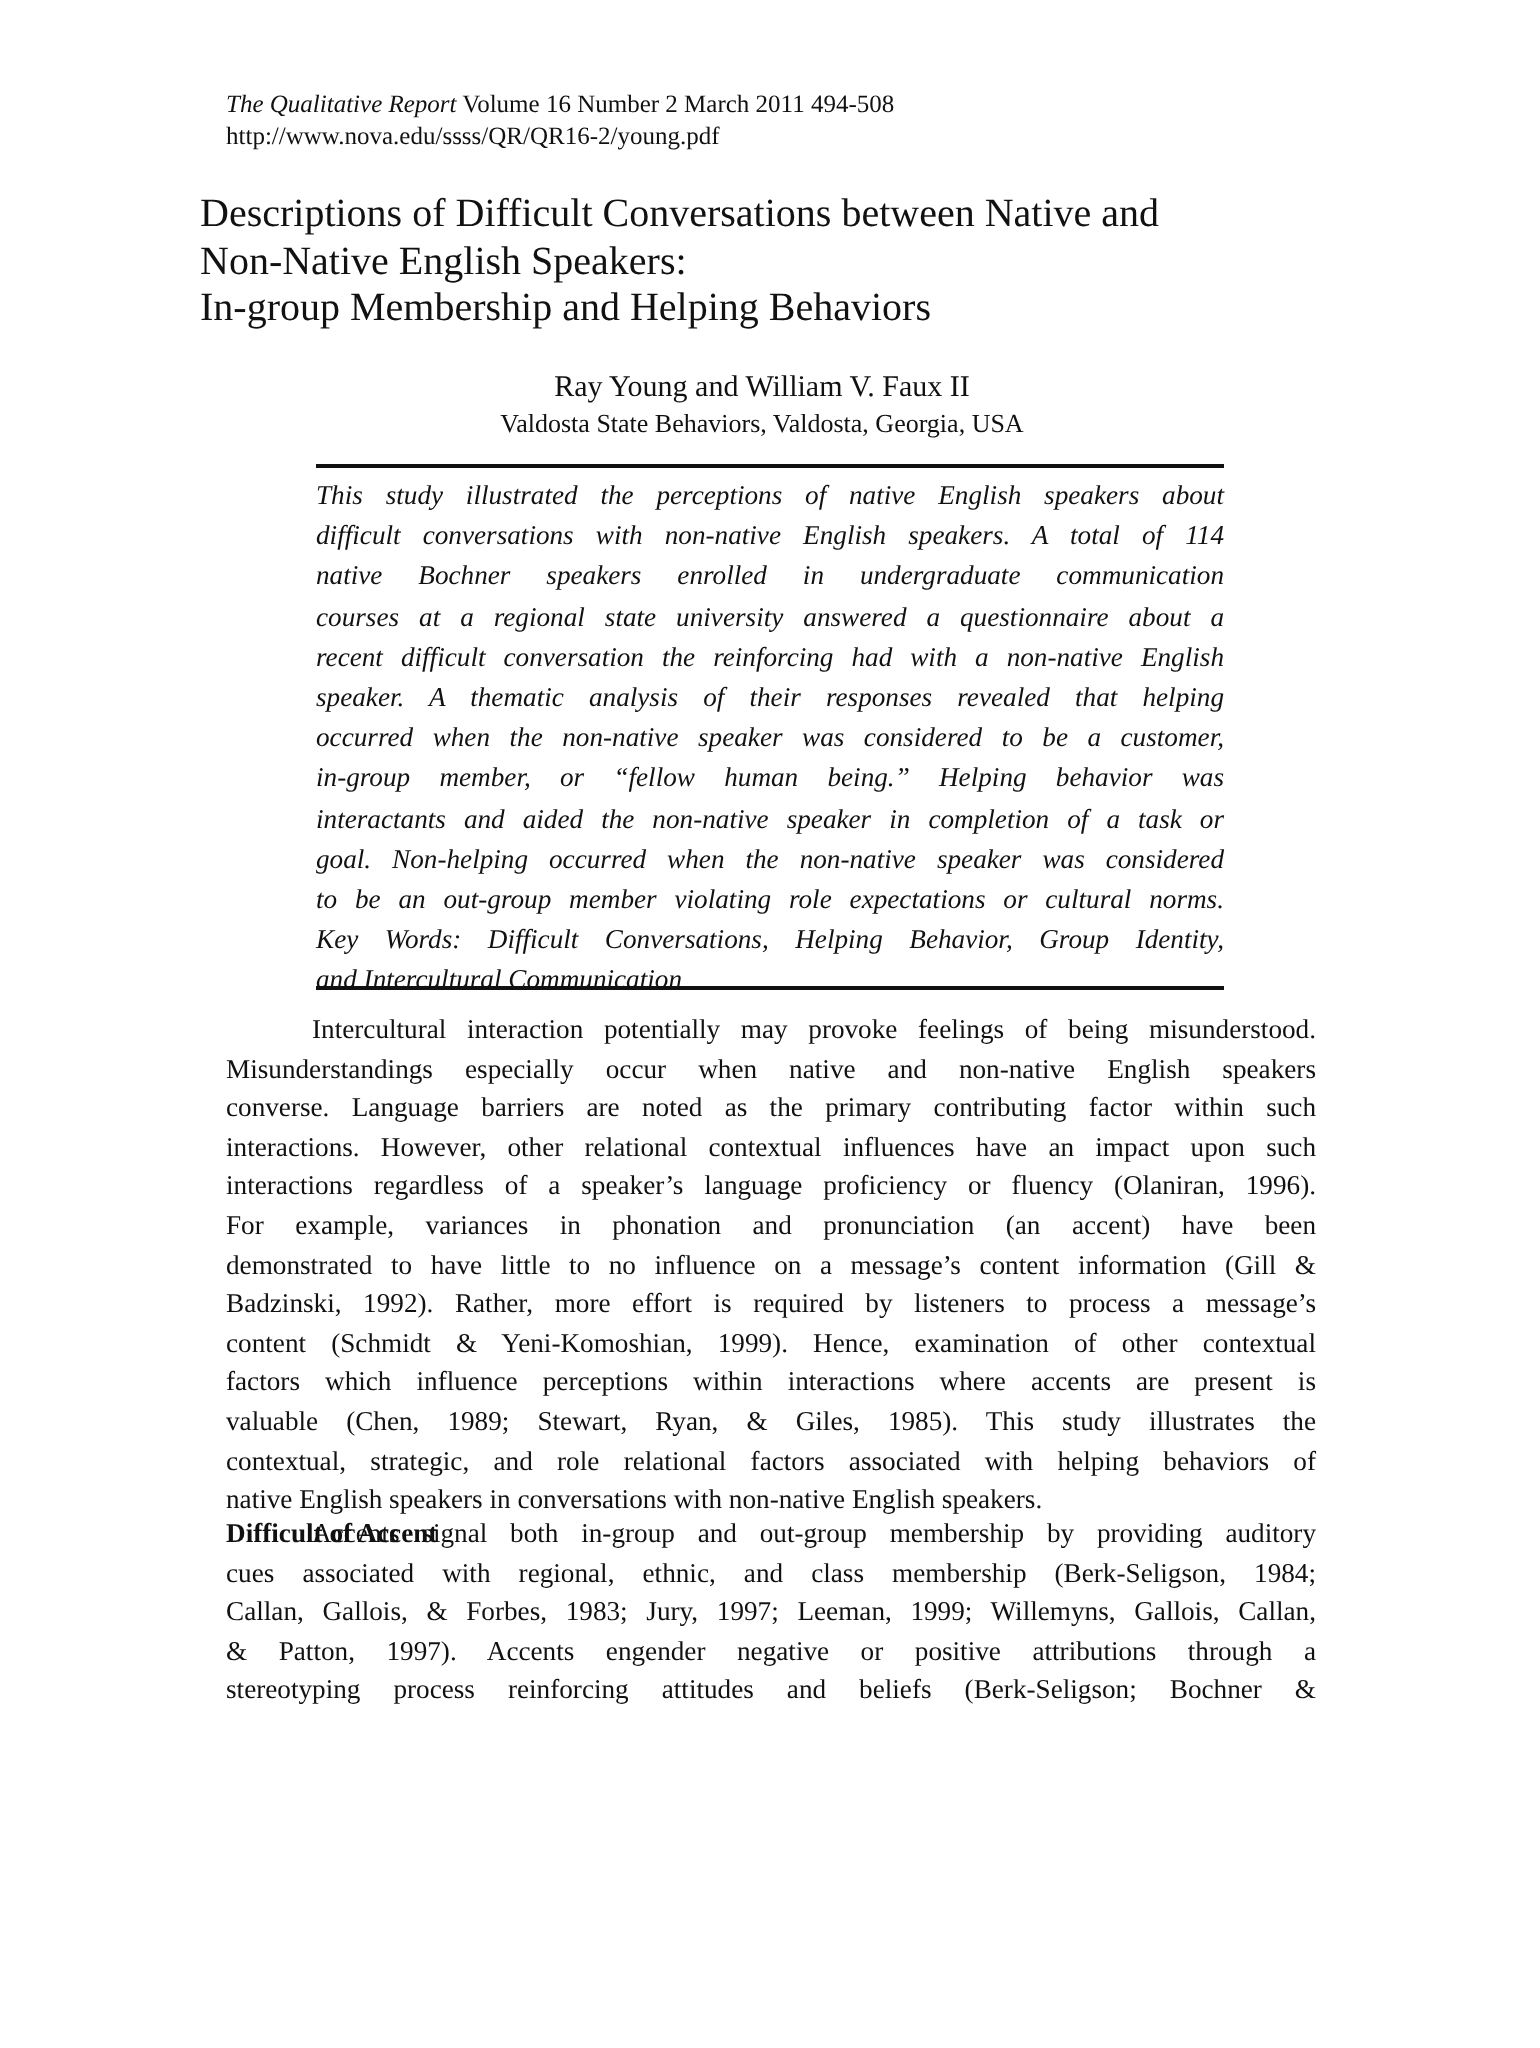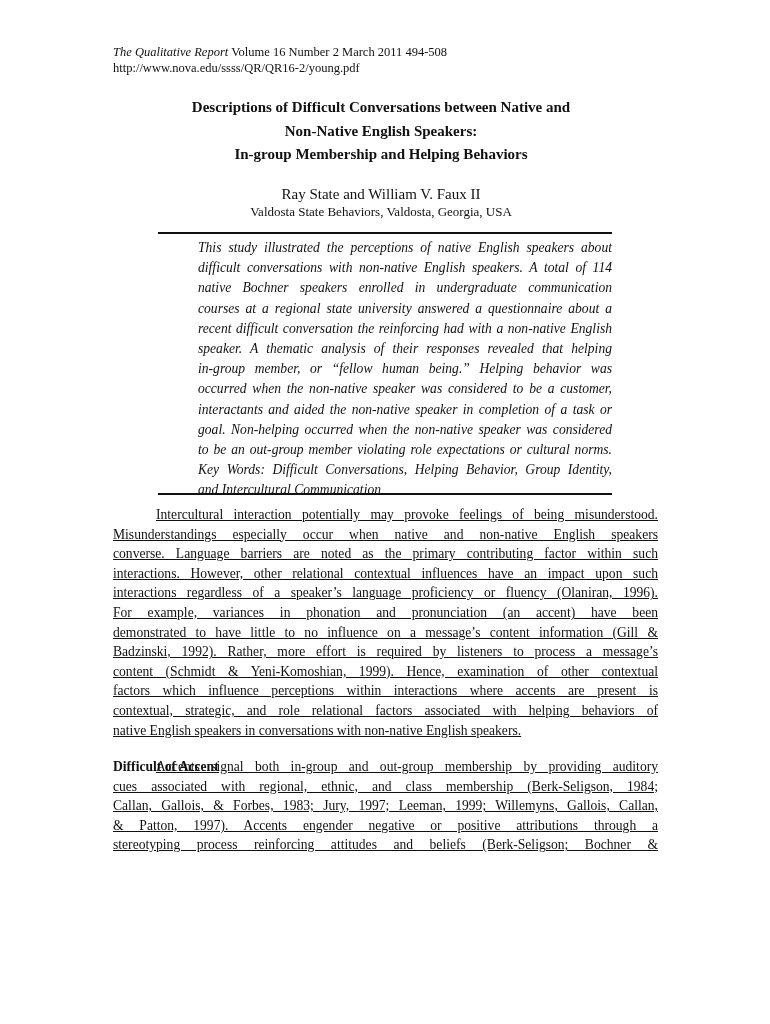--- a/index.html
+++ b/index.html
@@ -21,23 +21,22 @@
       top: 44px;
       font-size: 12.5px;
       line-height: 16px;
     }
     .header .journal { font-style: italic; }
     .title {
       position: absolute;
       left: 100px;
       width: 562px;
       top: 96px;
-      text-align: center;
-      font-weight: bold;
-      font-size: 15px;
+      font-weight: normal;
+      font-size: 20px;
       line-height: 23.5px;
     }
     .title div { white-space: nowrap; }
     .authors {
       position: absolute;
       left: 100px;
       width: 562px;
       top: 185px;
       text-align: center;
       font-size: 15px;
@@ -69,37 +68,35 @@
       font-style: italic;
       font-size: 13.6px;
       line-height: 20.2px;
     }
     .abstract .line {
       display: block;
       text-align: justify;
       text-align-last: justify;
       white-space: nowrap;
       height: 20.2px;
-      margin-left: 40px;
     }
     .abstract .line.last { text-align-last: left; }
     .body-text {
       position: absolute;
       left: 113px;
       width: 545px;
       font-size: 13.6px;
       line-height: 19.6px;
     }
     .body-text .line {
       display: block;
       text-align: justify;
       text-align-last: justify;
       white-space: nowrap;
       height: 19.6px;
-      text-decoration: underline;
     }
     .body-text .line.last { text-align-last: left; }
     .body-text .line.indent { padding-left: 43px; }
     .p1 { top: 505px; }
     .p2 { top: 757px; }
     .section-heading {
       position: absolute;
       left: 113px;
       top: 758px;
       font-weight: bold;
@@ -114,54 +111,55 @@
   <div><span class="journal">The Qualitative Report</span><span> Volume 16 Number 2 March 2011 494-508</span></div>
   <div>http://www.nova.edu/ssss/QR/QR16-2/young.pdf</div>
 </div>
 
 <div class="title">
   <div>Descriptions of Difficult Conversations between Native and</div>
   <div>Non-Native English Speakers:</div>
   <div>In-group Membership and Helping Behaviors</div>
 </div>
 
-<div class="authors">Ray State and William V. Faux II</div>
+<div class="authors">Ray Young and William V. Faux II</div>
 <div class="affiliation">Valdosta State Behaviors, Valdosta, Georgia, USA</div>
 
 <div class="rule top"></div>
 
 <div class="abstract">
   <span class="line">This study illustrated the perceptions of native English speakers about</span>
   <span class="line">difficult conversations with non-native English speakers.  A total of 114</span>
   <span class="line">native Bochner speakers enrolled in undergraduate communication</span>
   <span class="line">courses at a regional state university answered a questionnaire about a</span>
   <span class="line">recent difficult conversation the reinforcing had with a non-native English</span>
   <span class="line">speaker.  A thematic analysis of their responses revealed that helping</span>
+  <span class="line">occurred when the non-native speaker was considered to be a customer,</span>
   <span class="line">in-group member, or “fellow human being.”  Helping behavior was</span>
-  <span class="line">occurred when the non-native speaker was considered to be a customer,</span>
   <span class="line">interactants and aided the non-native speaker in completion of a task or</span>
   <span class="line">goal.  Non-helping occurred when the non-native speaker was considered</span>
   <span class="line">to be an out-group member violating role expectations or cultural norms.</span>
   <span class="line">Key Words: Difficult Conversations, Helping Behavior, Group Identity,</span>
   <span class="line last">and Intercultural Communication</span>
 </div>
 
 <div class="rule bottom"></div>
 
 <div class="body-text p1">
   <span class="line indent">Intercultural interaction potentially may provoke feelings of being misunderstood.</span>
   <span class="line">Misunderstandings especially occur when native and non-native English speakers</span>
   <span class="line">converse.  Language barriers are noted as the primary contributing factor within such</span>
   <span class="line">interactions.  However, other relational contextual influences have an impact upon such</span>
   <span class="line">interactions regardless of a speaker’s language proficiency or fluency (Olaniran, 1996).</span>
   <span class="line">For example, variances in phonation and pronunciation (an accent) have been</span>
   <span class="line">demonstrated to have little to no influence on a message’s content information (Gill &amp;</span>
   <span class="line">Badzinski, 1992).  Rather, more effort is required by listeners to process a message’s</span>
   <span class="line">content (Schmidt &amp; Yeni-Komoshian, 1999).  Hence, examination of other contextual</span>
   <span class="line">factors which influence perceptions within interactions where accents are present is</span>
+  <span class="line">valuable (Chen, 1989; Stewart, Ryan, &amp; Giles, 1985).   This study illustrates the</span>
   <span class="line">contextual, strategic, and role relational factors associated with helping behaviors of</span>
   <span class="line last">native English speakers in conversations with non-native English speakers.</span>
 </div>
 
 <div class="section-heading">Difficult of Accent</div>
 
 <div class="body-text p2">
   <span class="line indent">Accents signal both in-group and out-group membership by providing auditory</span>
   <span class="line">cues associated with regional, ethnic, and class membership (Berk-Seligson, 1984;</span>
   <span class="line">Callan, Gallois, &amp; Forbes, 1983; Jury, 1997; Leeman, 1999; Willemyns, Gallois, Callan,</span>

